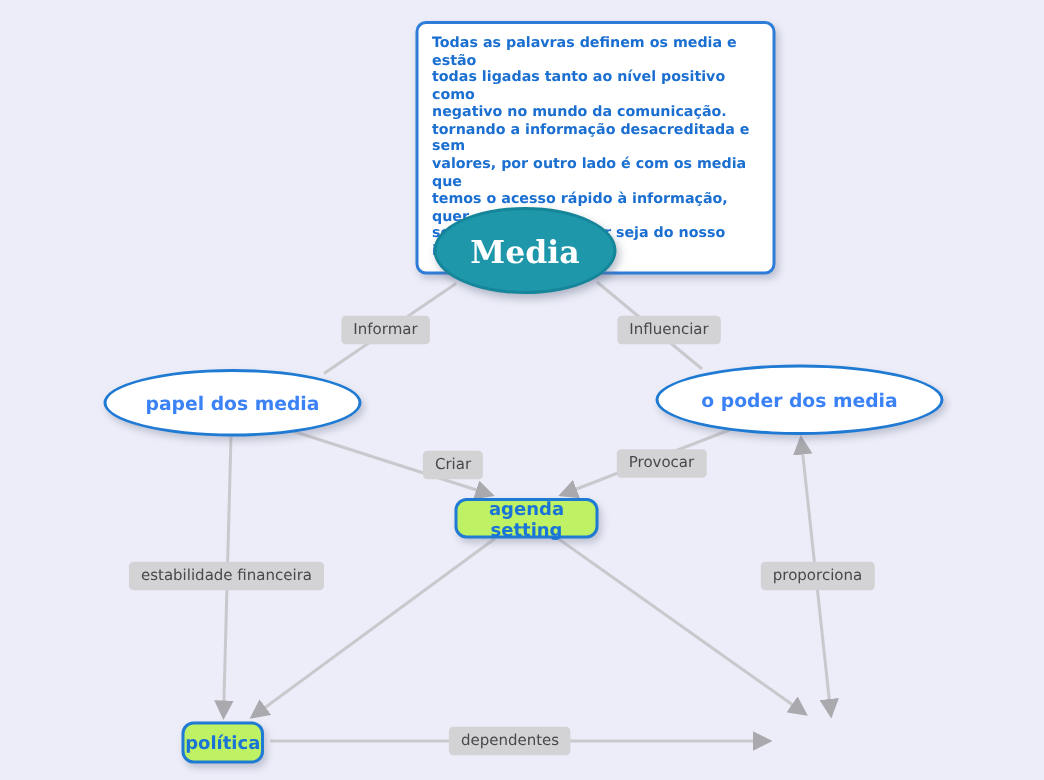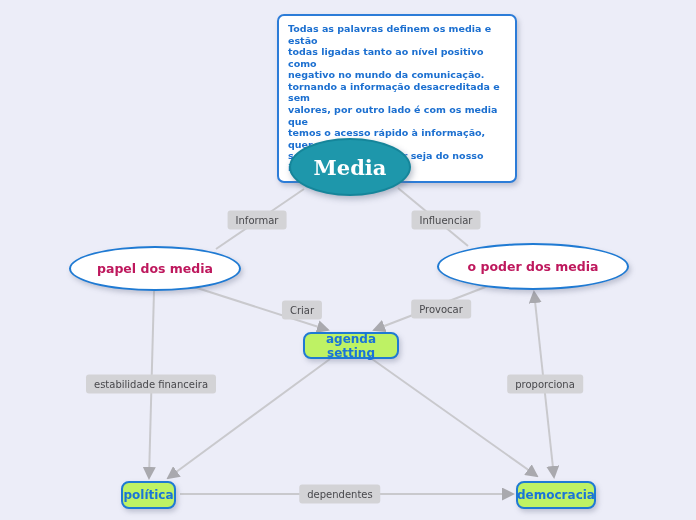--- a/index.html
+++ b/index.html
@@ -22,21 +22,21 @@
     padding:7px 9px;z-index:3;position:absolute;box-sizing:border-box;
     color:#1b6fd0;font-weight:bold;font-size:9.5px;line-height:1.22;
     white-space:pre-line;text-align:left;
     box-shadow:2px 3px 5px rgba(110,115,140,.35);
     cursor:pointer;
     margin-left:44px;
   }
 
   .ellipse{
     background:#ffffff;border:2.5px solid #1f7ad3;border-radius:50%;
-    color:#be185d;font-weight:bold;font-size:12.5px;
+    color:#3b82f6;font-weight:bold;font-size:12.5px;
     box-shadow:2px 3px 5px rgba(110,115,140,.35);
   }
   .media{
     left:289px;top:138px;width:122px;height:58px;
     background:#1e97ab;border:2px solid #15859a;border-radius:50%;
     color:#ffffff;font-family:"DejaVu Serif","Liberation Serif",serif;
     font-weight:bold;font-size:21px;
     box-shadow:2px 3px 6px rgba(100,110,135,.45);
   }
   .papel{left:69px;top:246px;width:172px;height:45px;}
@@ -111,23 +111,20 @@
   </div>
 
   <div class="node rect agenda">
     <span>agenda setting</span>
   </div>
 
   <div class="node rect politica">
     <span>política</span>
   </div>
 
-  <div class="node rect democracia">
-    <span>democracia</span>
-  </div>
 
   <div class="link-label l-informar">Informar</div>
   <div class="link-label l-influenciar">Influenciar</div>
   <div class="link-label l-criar">Criar</div>
   <div class="link-label l-provocar">Provocar</div>
   <div class="link-label l-estabilidade">estabilidade financeira</div>
   <div class="link-label l-proporciona">proporciona</div>
   <div class="link-label l-dependentes">dependentes</div>
 
 </div>

